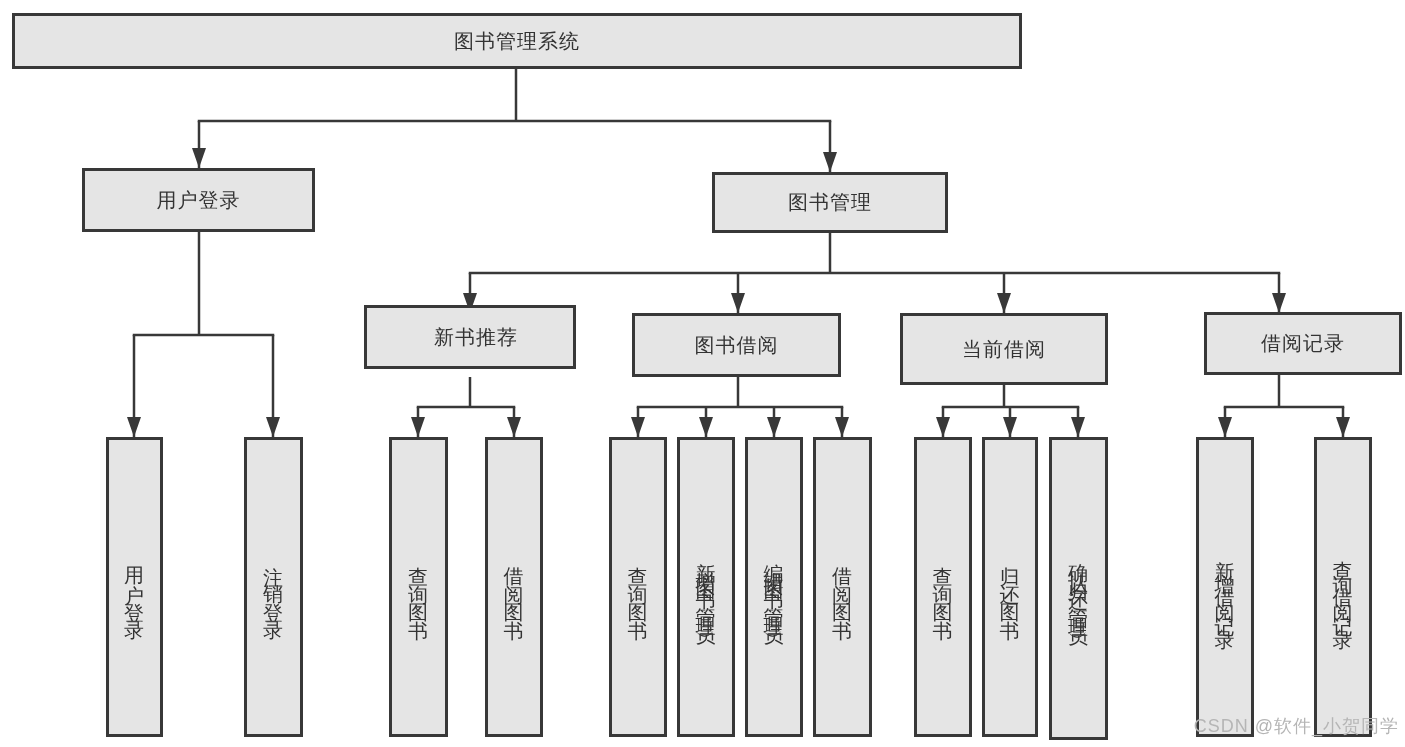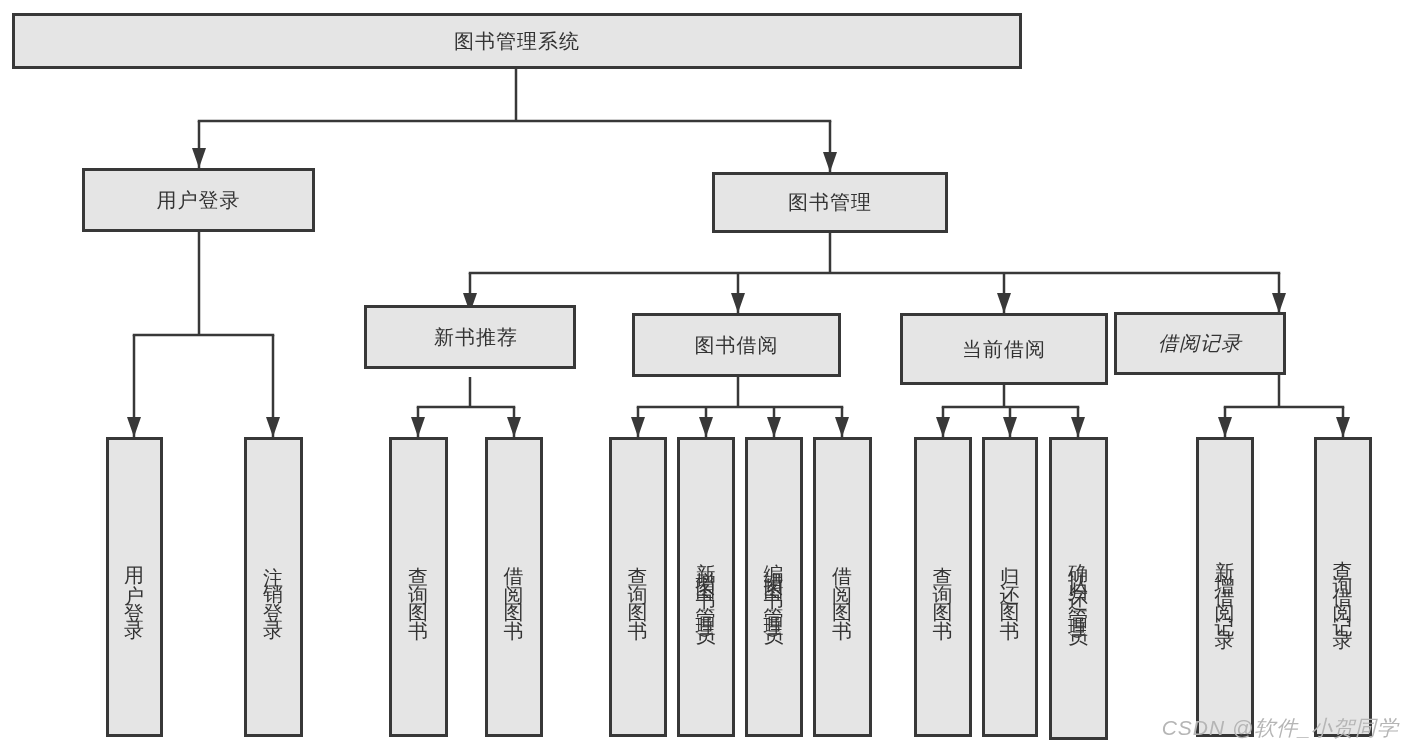--- a/index.html
+++ b/index.html
@@ -16,21 +16,21 @@
   .leaf{z-index:2;}
   .leaf .vtext{
     writing-mode:vertical-rl;text-orientation:mixed;
     font-size:20px;line-height:1.0;color:#333333;
   }
   .ls4{letter-spacing:18px;}
   .ls6{letter-spacing:14px;}
   .ls9{letter-spacing:9px;}
   .watermark{
     position:absolute;z-index:10;right:6px;top:714px;
-    font-size:21px;color:#b5b5b5;letter-spacing:1px;white-space:nowrap;font-style:italic;
+    font-size:18px;color:#b5b5b5;letter-spacing:1px;white-space:nowrap;
   }
 </style>
 </head>
 <body>
 
 <svg class="wires" width="1405" height="747" viewBox="0 0 1405 747">
   <defs>
     <marker id="arrow" viewBox="0 0 20 14" refX="20" refY="7" markerWidth="20" markerHeight="14" orient="auto" markerUnits="userSpaceOnUse">
       <polygon points="0,0 20,7 0,14" fill="#383838"></polygon>
     </marker>
@@ -92,21 +92,21 @@
 
 <div class="node" style="left:364px;top:305px;width:212px;height:64px;padding-left:12px;">
   <span>新书推荐</span>
 </div>
 <div class="node" style="left:632px;top:313px;width:209px;height:64px;">
   <span>图书借阅</span>
 </div>
 <div class="node" style="left:900px;top:313px;width:208px;height:72px;">
   <span>当前借阅</span>
 </div>
-<div class="node" style="left:1114px;top:312px;width:172px;height:63px;font-style:italic;">
+<div class="node" style="left:1204px;top:312px;width:198px;height:63px;">
   <span>借阅记录</span>
 </div>
 
 <div class="node leaf" style="left:106px;top:437px;width:57px;height:300px;">
   <span class="vtext ls4">用户登录</span>
 </div>
 <div class="node leaf" style="left:244px;top:437px;width:59px;height:300px;">
   <span class="vtext ls4">注销登录</span>
 </div>
 

